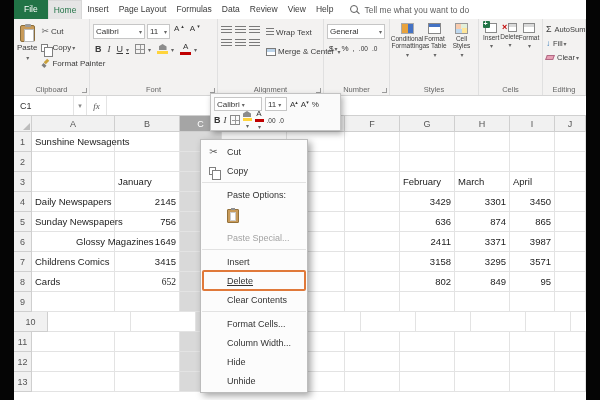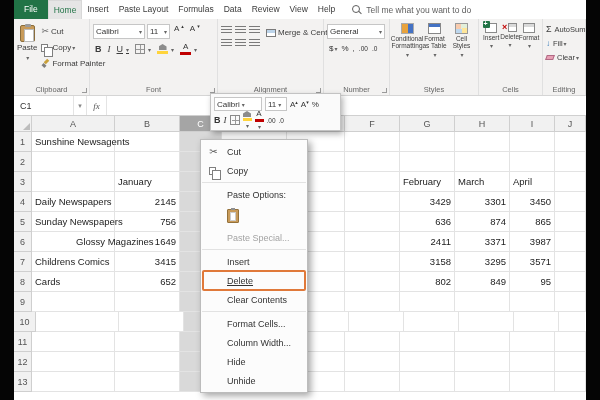--- a/index.html
+++ b/index.html
@@ -131,21 +131,21 @@
 <div class="frame">
   <div class="lbox"></div>
 
   <div class="excel">
 
     <div class="tabbar">
       <div class="tabs" id="tabs">
           <div class="tab file">File</div>
           <div class="tab active">Home</div>
           <div class="tab">Insert</div>
-          <div class="tab">Paste Layout</div>
+          <div class="tab">Page Layout</div>
           <div class="tab">Formulas</div>
           <div class="tab">Data</div>
           <div class="tab">Review</div>
           <div class="tab">View</div>
           <div class="tab">Help</div>
         </div>
       <div class="tellme">
         <span class="mag"></span>
         <span>Tell me what you want to do</span>
       </div>
@@ -227,20 +227,24 @@
             <span class="lines"></span>
             <span class="lines"></span>
           </div>
           <div class="al-set">
             <span class="lines"></span>
             <span class="lines"></span>
             <span class="lines"></span>
           </div>
         </div>
         <div class="al-lblcol">
+          <div class="rbtn">
+            <span class="lines" style="width:8px"></span>
+            <span>Wrap Text</span>
+          </div>
           <div class="rbtn dd">
             <span class="mrg-ic"></span>
             <span>Merge &amp; Center</span>
           </div>
         </div>
         <div class="glabel">Alignment</div>
         <div class="dlg"></div>
       </div>
 
       <div class="rgroup g-num">
@@ -427,21 +431,21 @@
           <div class="cell" style="width: 58px;"></div>
           <div class="cell" style="width: 55px;"></div>
           <div class="cell num" style="width: 55px;">3158</div>
           <div class="cell num" style="width: 55px;">3295</div>
           <div class="cell num" style="width: 45px;">3571</div>
           <div class="cell" style="width: 31px;"></div>
         </div>
         <div class="srow">
           <div class="hcell" style="width: 18px;">8</div>
           <div class="cell" style="width: 83px;">Cards</div>
-          <div class="cell num" style="width: 65px;">652</div>
+          <div class="cell num" style="width: 65px; font-family: Liberation Serif, serif;">652</div>
           <div class="cell selc" style="width: 42px;"></div>
           <div class="cell" style="width: 65px;"></div>
           <div class="cell" style="width: 58px;"></div>
           <div class="cell" style="width: 55px;"></div>
           <div class="cell num" style="width: 55px;">802</div>
           <div class="cell num" style="width: 55px;">849</div>
           <div class="cell num" style="width: 45px;">95</div>
           <div class="cell" style="width: 31px;"></div>
         </div>
         <div class="srow">
@@ -451,21 +455,21 @@
           <div class="cell selc" style="width: 42px;"></div>
           <div class="cell" style="width: 65px;"></div>
           <div class="cell" style="width: 58px;"></div>
           <div class="cell" style="width: 55px;"></div>
           <div class="cell" style="width: 55px;"></div>
           <div class="cell" style="width: 55px;"></div>
           <div class="cell" style="width: 45px;"></div>
           <div class="cell" style="width: 31px;"></div>
         </div>
         <div class="srow">
-          <div class="hcell" style="width: 22px;">10</div>
+          <div class="hcell" style="width: 34px;">10</div>
           <div class="cell" style="width: 83px;"></div>
           <div class="cell" style="width: 65px;"></div>
           <div class="cell selc" style="width: 42px;"></div>
           <div class="cell" style="width: 65px;"></div>
           <div class="cell" style="width: 58px;"></div>
           <div class="cell" style="width: 55px;"></div>
           <div class="cell" style="width: 55px;"></div>
           <div class="cell" style="width: 55px;"></div>
           <div class="cell" style="width: 45px;"></div>
           <div class="cell" style="width: 31px;"></div>

